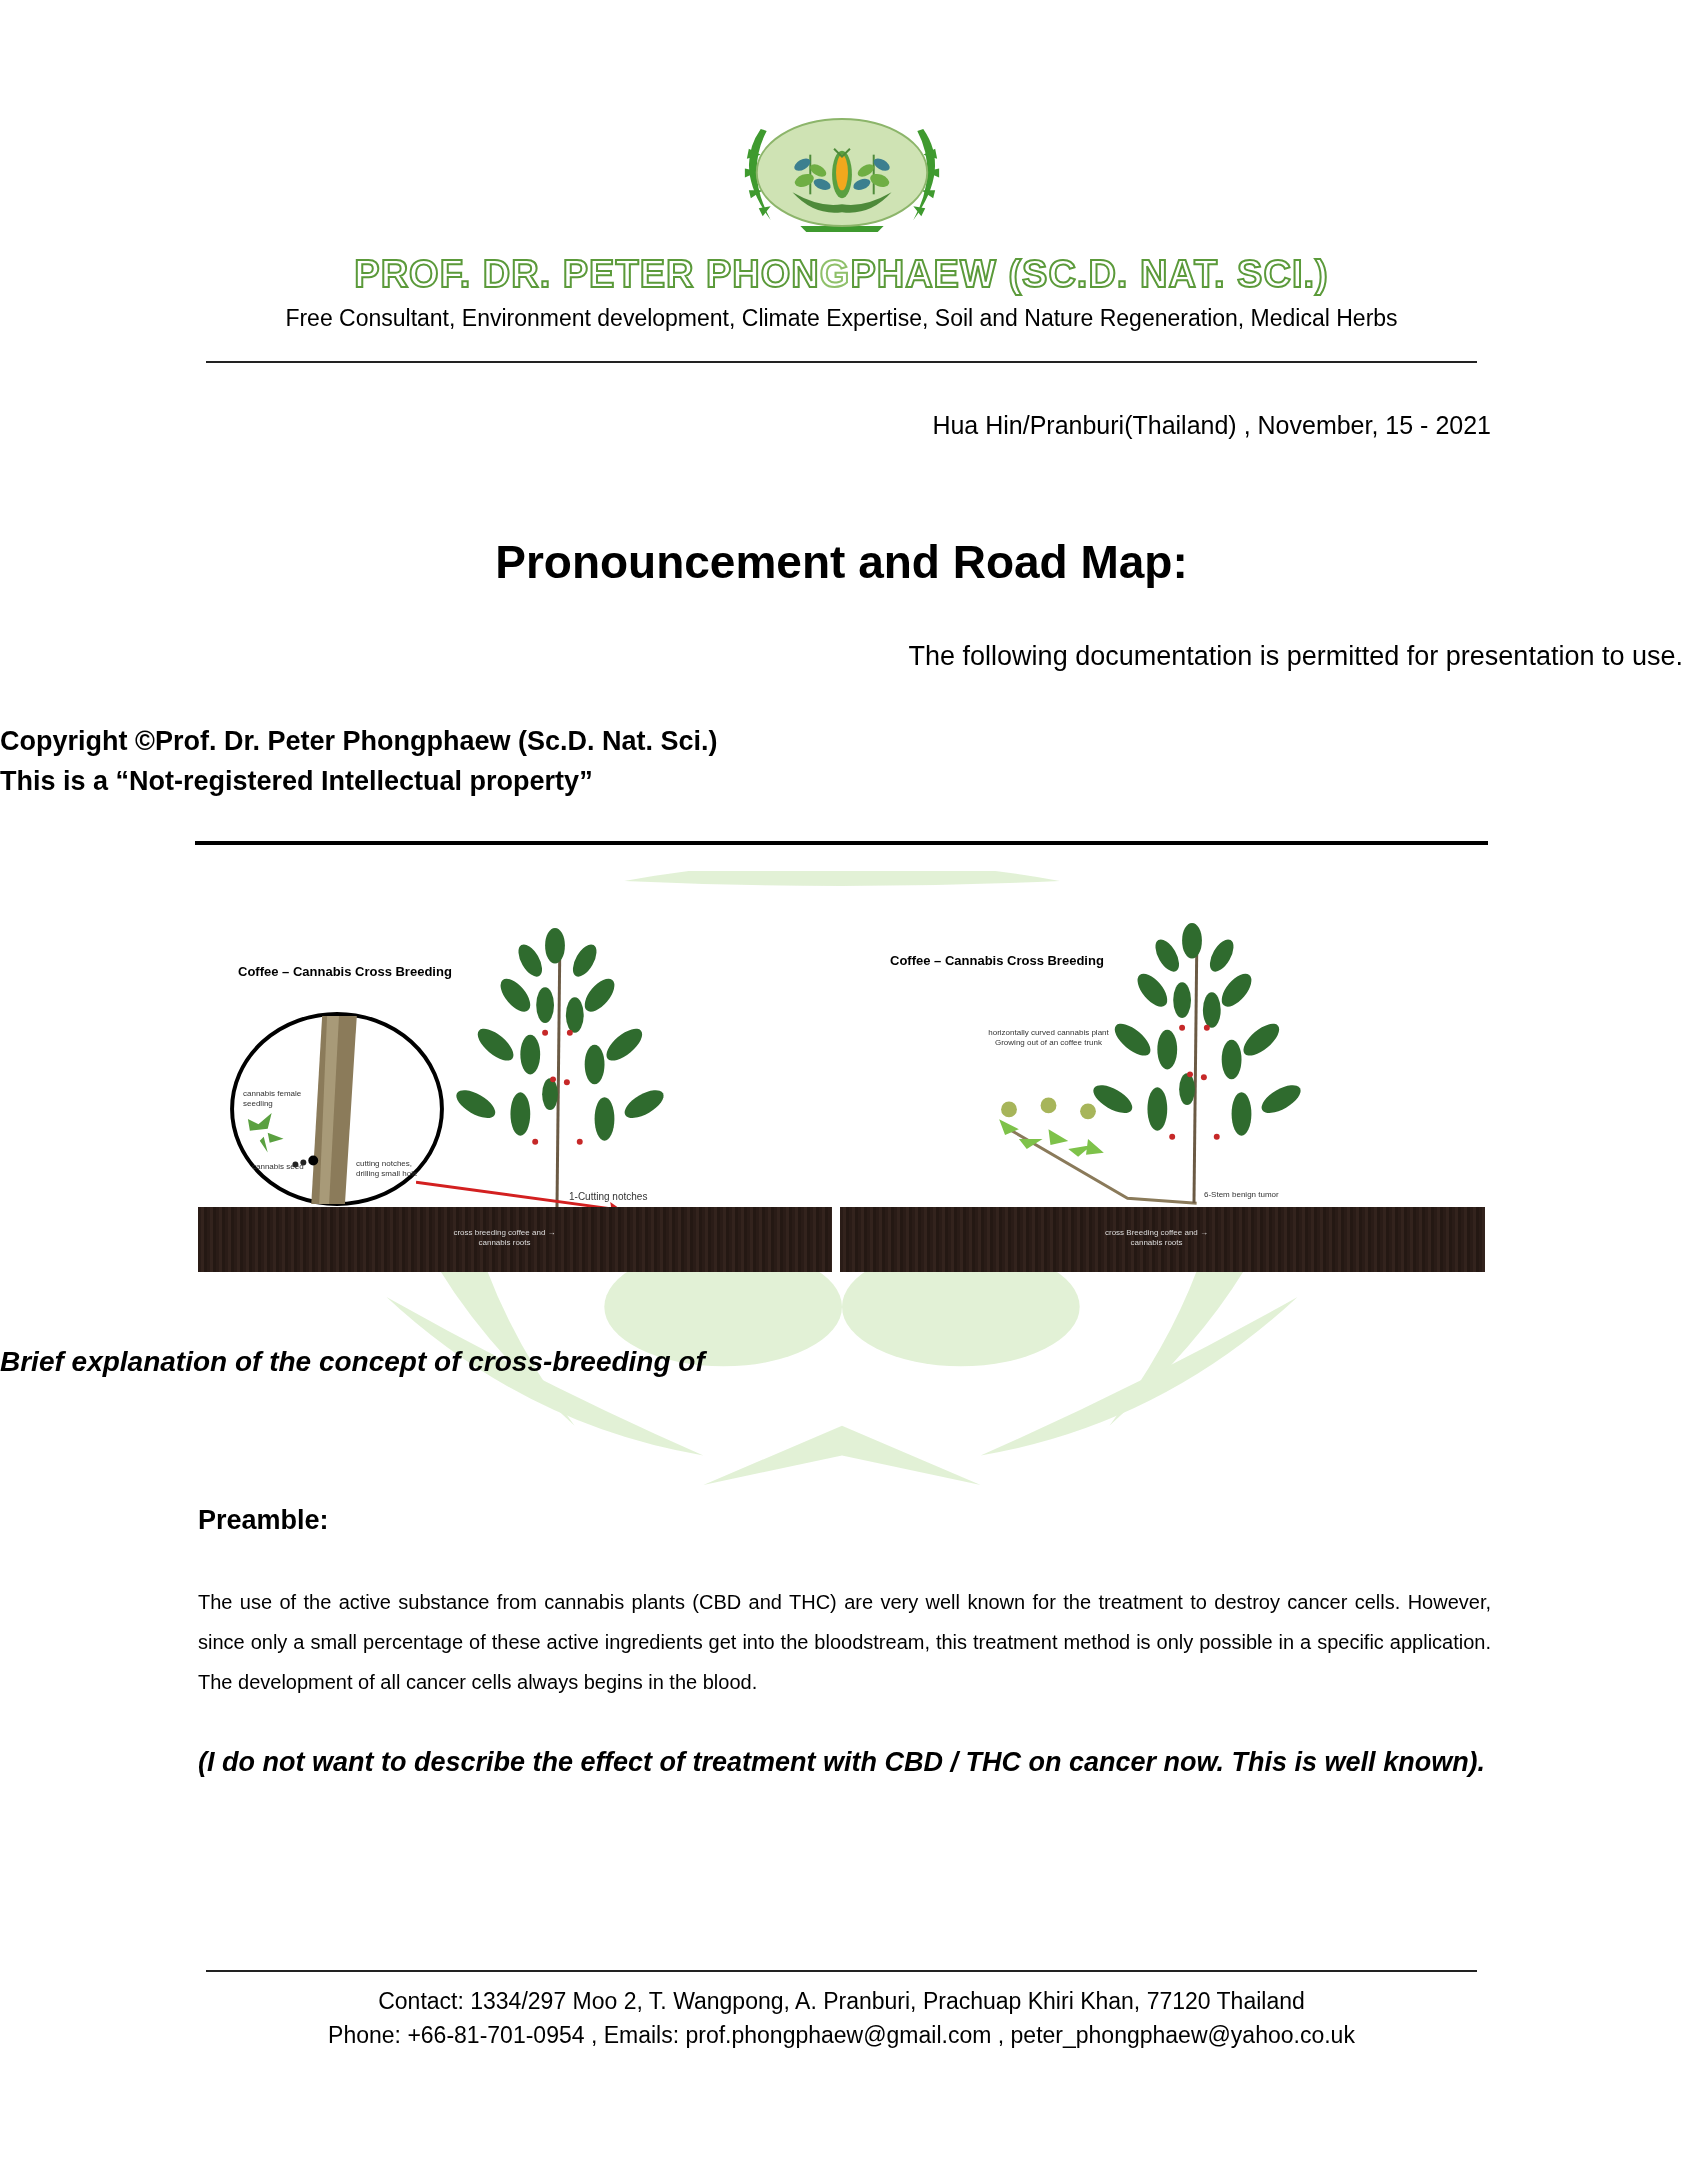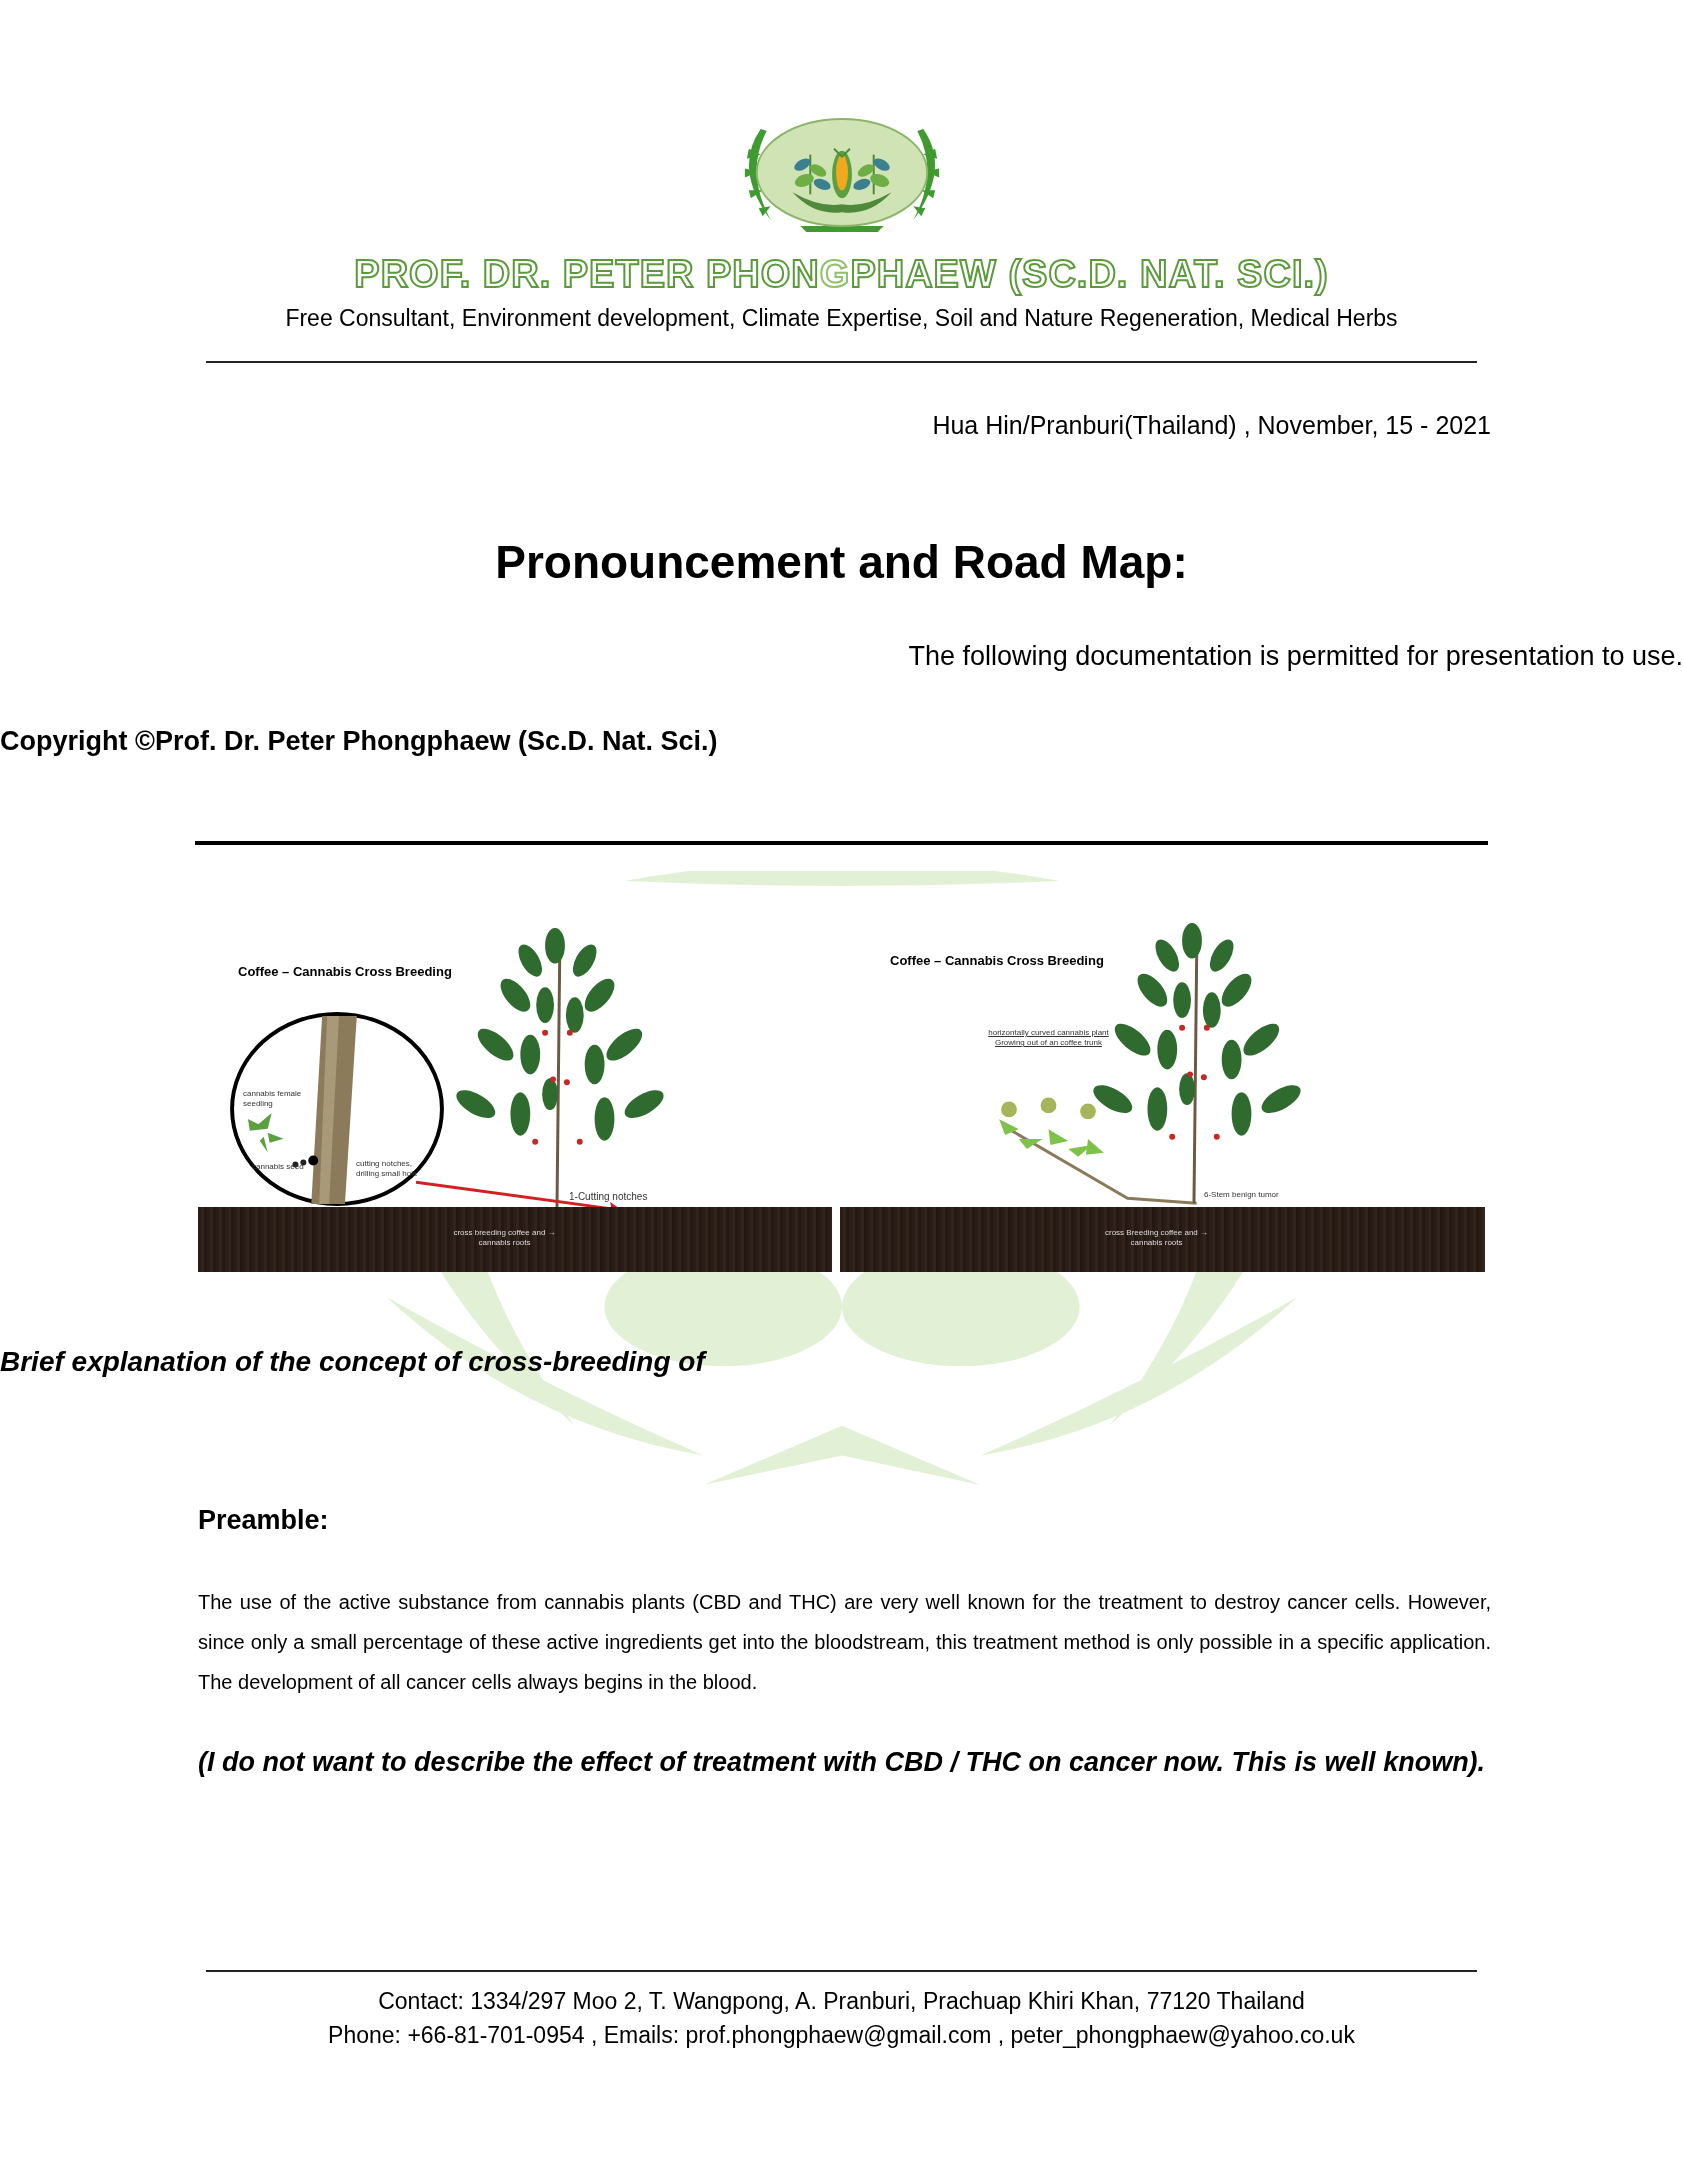--- a/index.html
+++ b/index.html
@@ -86,20 +86,21 @@
 <div id="brand" class="abs"><span>PROF. DR. PETER PHON</span><span class="light">G</span><span>PHAEW (SC.D. NAT. SCI.)</span></div>
 <div id="tagline" class="abs">Free Consultant, Environment development, Climate Expertise, Soil and Nature Regeneration, Medical Herbs</div>
 <div id="rule1" class="abs"></div>
 
 <div id="dateline" class="abs">Hua Hin/Pranburi(Thailand) , November, 15 - 2021</div>
 
 <div id="title" class="abs">Pronouncement and Road Map:</div>
 <div id="permit" class="abs">The following documentation is permitted for presentation to use.</div>
 <div id="copyright" class="abs">
   <div>Copyright ©Prof. Dr. Peter Phongphaew (Sc.D. Nat. Sci.)</div>
+  <div>This is a “Not-registered Intellectual property”</div>
 </div>
 <div id="rule2" class="abs"></div>
 
 <div id="watermark" class="abs">
   <svg width="1030" height="634" viewBox="0 0 1040 640">
     <g fill="#dff0d2" opacity="0.9">
       <path d="M110 60 Q-40 300 250 560 Q70 320 160 70 Z"></path>
       <path d="M930 60 Q1080 300 790 560 Q970 320 880 70 Z"></path>
       <path d="M300 10 Q520 -30 740 10 Q520 20 300 10 Z"></path>
       <ellipse cx="400" cy="440" rx="120" ry="60"></ellipse>
@@ -162,21 +163,21 @@
     <line x1="0" y1="4" x2="205" y2="32" stroke="#d32020" stroke-width="3"></line>
     <path d="M210 34 L196 24 L198 36 Z" fill="#d32020"></path>
   </svg>
   <div class="small-label" style="left:371px; top:281px; font-size:10px;">1-Cutting notches</div>
   <div class="soil"></div>
   <div class="root-label" style="left:252px; top:317px; width:109px;">cross breeding coffee and → cannabis roots</div>
 </div>
 
 <div id="panelR" class="abs panel">
   <div class="fig-title" style="left:50px; top:42px;">Coffee – Cannabis Cross Breeding</div>
-  <div class="small-label" style="left:139px; top:117px; width:139px; text-align:center;text-decoration:underline;">horizontally curved cannabis plant Growing out of an coffee trunk</div>
+  <div class="small-label" style="left:139px; top:117px; width:139px; text-align:center;">horizontally curved cannabis plant Growing out of an coffee trunk</div>
   <svg class="abs" style="left:139px; top:149px;" width="455" height="158" viewBox="0 0 460 160">
     <path d="M30 70 L150 140 L220 145" stroke="#8a7a5a" stroke-width="3" fill="none"></path>
     <g fill="#7ec24a">
       <path d="M20 60 l20 10 -14 6 z M40 80 l24 0 -16 10 z M70 70 l20 12 -18 4 z M90 90 l24 -4 -14 12 z M110 80 l16 14 -18 2 z"></path>
       <circle cx="30" cy="50" r="8" fill="#a7b55a"></circle>
         <circle cx="70" cy="46" r="8" fill="#a7b55a"></circle>
         <circle cx="110" cy="52" r="8" fill="#a7b55a"></circle>
     </g>
   </svg>
   <svg class="abs" style="left:233px; top:0px;" width="238" height="297" viewBox="0 0 240 300">

